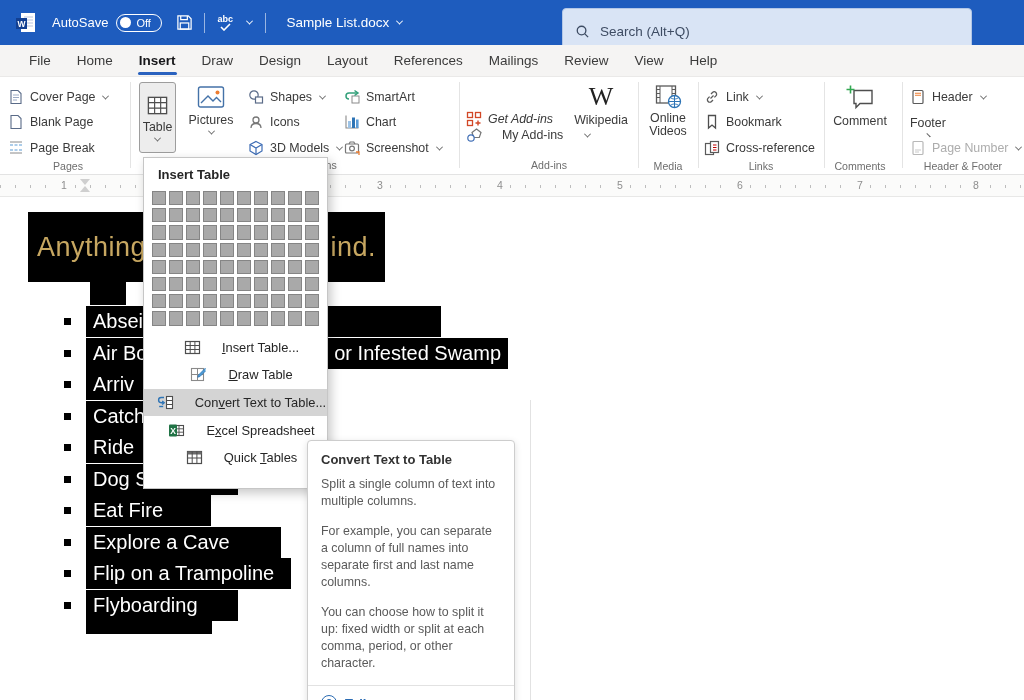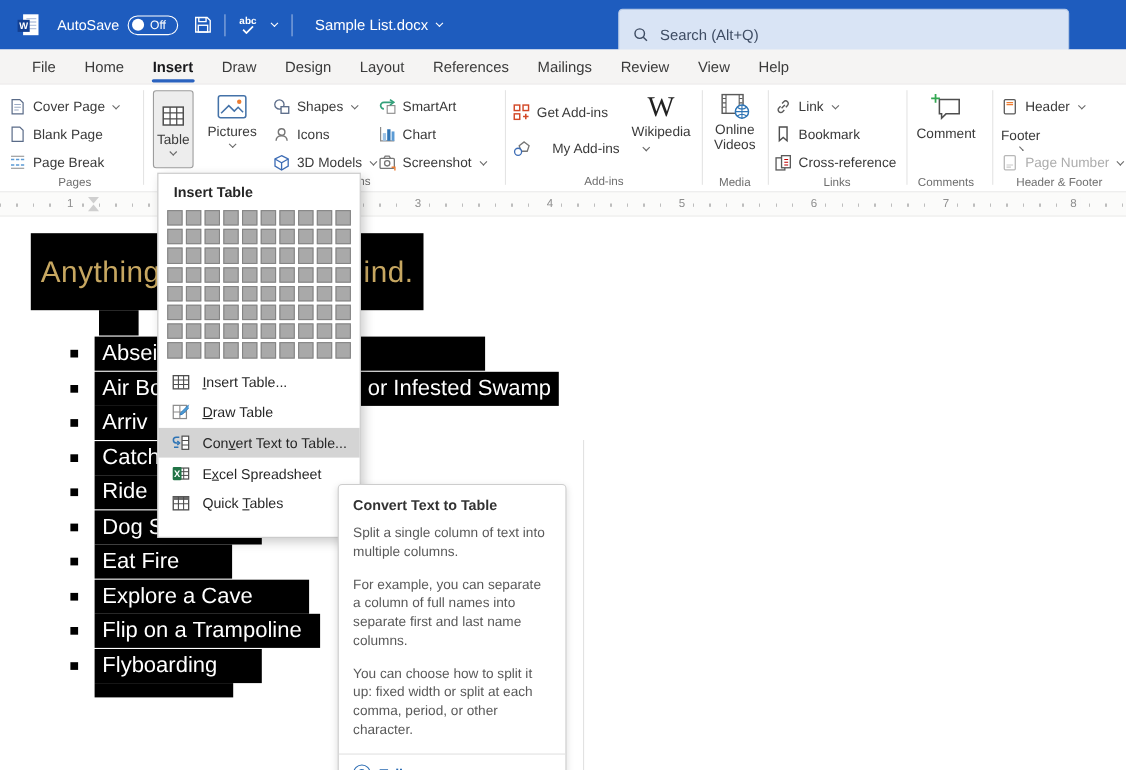--- a/index.html
+++ b/index.html
@@ -82,22 +82,22 @@
   .r9 .hl{width:205px;} .r10 .hl{width:152px;}
   .list-tail { width:126px; height:13px; background:#000; margin-left:86px; }
   .page-line { position:absolute; left:530px; top:203px; width:1px; height:300px; background:#E2E2E2; }
 
   
   .tmenu { position:absolute; left:143px; top:157px; width:185px; height:332px; background:#fff;
     border:1px solid #C6C6C6; box-shadow:3px 4px 10px rgba(0,0,0,.22); z-index:50; }
   .tmenu-header { font-size:13px; font-weight:bold; color:#262626; padding:9px 12px 7px 14px; }
   .tgrid { display:grid; gap:3px; margin:2px 8px 8px 8px; }
   .gcell { height:14.2px; background:#A9A9A9; border:1px solid #858585; cursor:pointer; }
-  .mi { height:27.6px; display:flex; align-items:center; gap:11px; padding-left:12px;
-    font-size:12.9px; color:#262626; cursor:pointer; }
+  .mi { height:27.6px; display:flex; align-items:center; gap:21px; padding-left:12px;
+    font-size:12.9px; color:#262626; cursor:pointer;justify-content:center; }
   .mi.hilite { background:#D4D4D4; }
   .mi .key { text-decoration:underline; }
   .mi-icon { width:17px; height:17px; flex:none; display:flex; }
 
   
   .ttip { position:absolute; left:307px; top:440px; width:208px; background:#fff;
     border:1px solid #CDCDCD; border-radius:4px; box-shadow:0 2px 7px rgba(0,0,0,.13);
     z-index:60; padding:11px 13px 0 13px; }
   .ttip-title { font-size:13px; font-weight:bold; color:#323232; margin-bottom:9px; }
   .ttip p { font-size:12.4px; color:#5A5A5A; line-height:17px; margin-bottom:13px; }
@@ -277,21 +277,21 @@
         </svg>
         <span>Screenshot</span>
         <span class="chv"></span>
       </div>
     </div>
     <div class="glabel" style="position:absolute;left:250px;width:120px;bottom:3px;">Illustrations</div>
 
     <div class="vsep" style="left:459px;"></div>
 
     <div class="rgroup" style="left:466px;width:100px;">
-      <div class="srow" style="top:13px;">
+      <div class="srow" style="top:30px;font-style:italic;">
         <svg width="16" height="16" viewBox="0 0 16 16">
           <rect x="1.5" y="1.5" width="5" height="5" fill="none" stroke="#D24726" stroke-width="1.3"></rect>
           <rect x="9.5" y="1.5" width="5" height="5" fill="none" stroke="#D24726" stroke-width="1.3"></rect>
           <rect x="1.5" y="9.5" width="5" height="5" fill="none" stroke="#D24726" stroke-width="1.3"></rect>
           <path d="M12 9.5 v5 M9.5 12 h5" stroke="#D24726" stroke-width="1.4"></path>
         </svg>
         <span>Get Add-ins</span>
       </div>
       <div class="srow" style="top:46px;gap:20px;">
         <svg width="16" height="16" viewBox="0 0 16 16">

